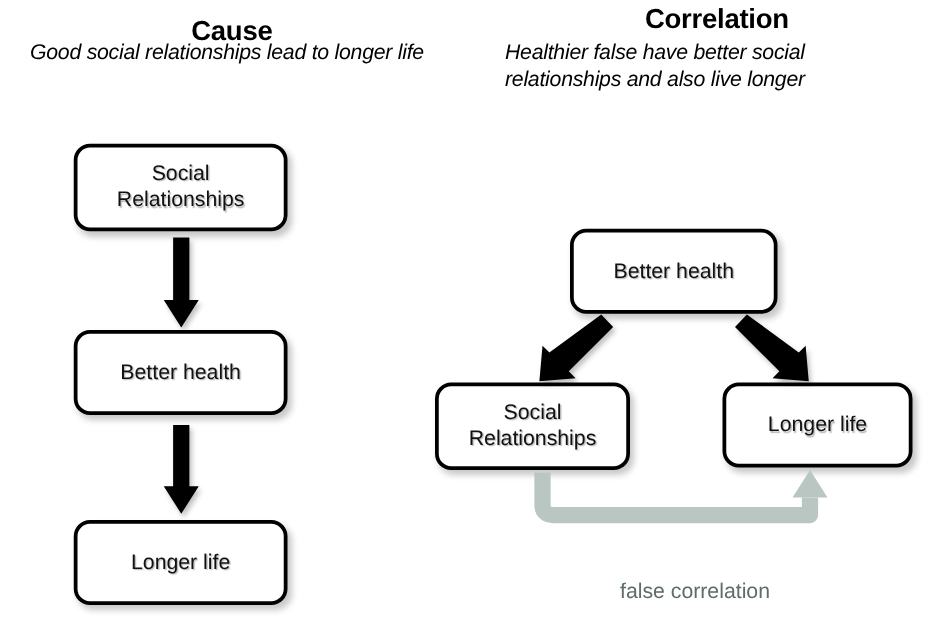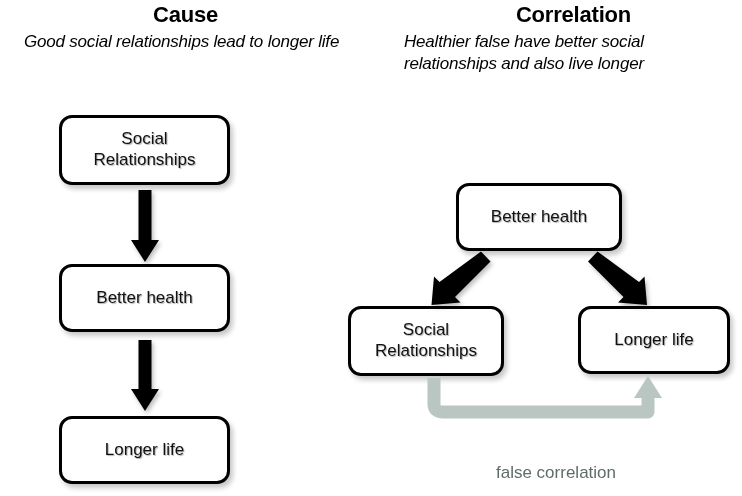--- a/index.html
+++ b/index.html
@@ -73,21 +73,21 @@
     color: #5e6d69;
     text-align: center;
     white-space: nowrap;
   }
 </style>
 </head>
 <body>
 
 <div id="figure">
 
-  <div class="col-title" style="left:0px; top:2px; width:371px;">Cause</div>
+  <div class="col-title" style="left:0px; top:12px; width:371px;">Cause</div>
 
   <div class="col-subtitle" style="left:24px; top:31px; width:323px;">Good social relationships lead to longer life</div>
 
   <div class="node" style="left:59px; top:115px; width:171px; height:70px;">
     <span>Social Relationships</span>
   </div>
 
   <div class="node" style="left:59px; top:264px; width:171px; height:68px;">
     <span>Better health</span>
   </div>

